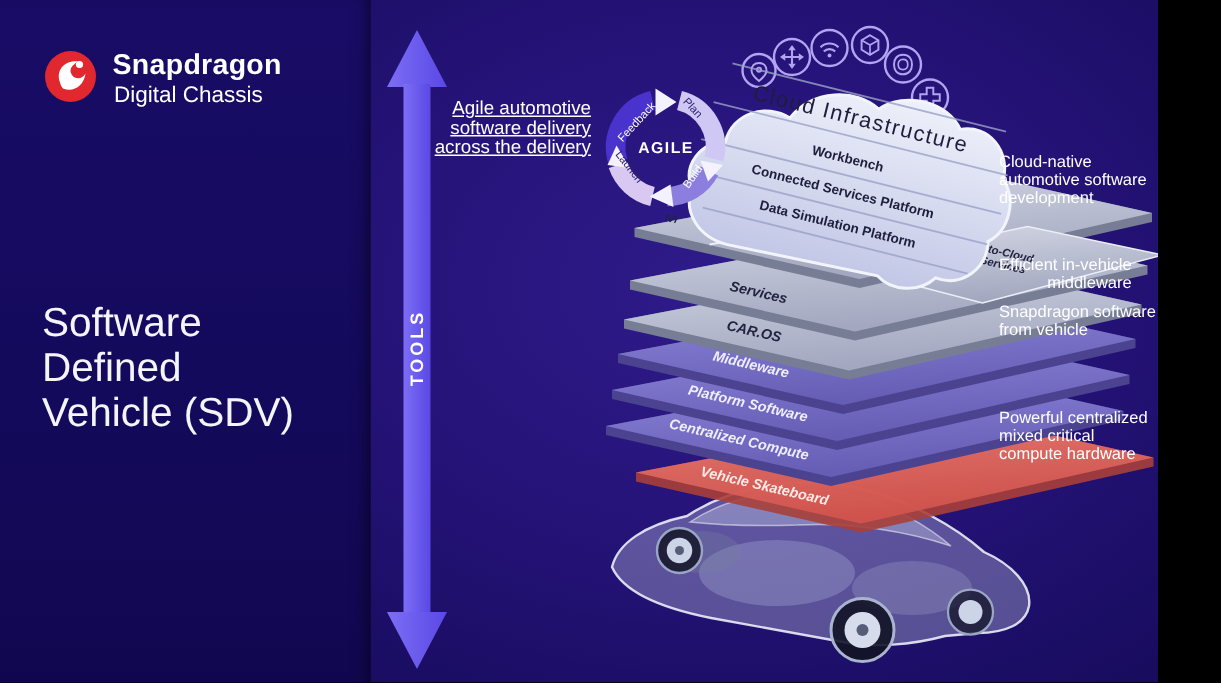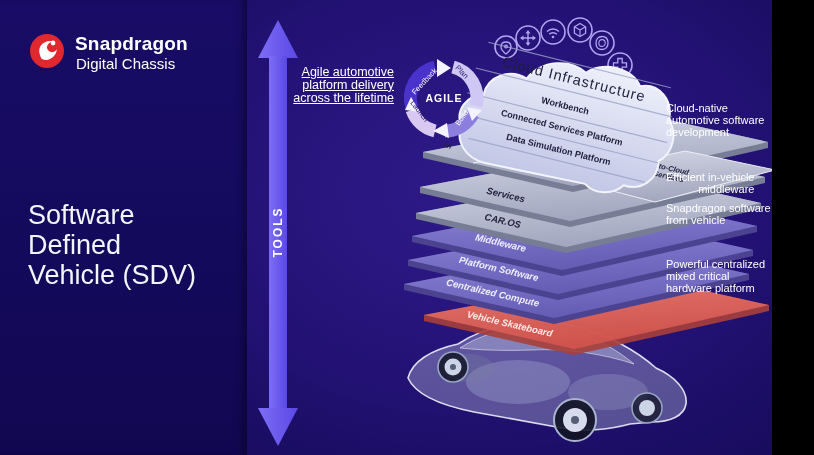--- a/index.html
+++ b/index.html
@@ -46,22 +46,22 @@
       </linearGradient>
     </defs>
     <polygon points="22,0 2,38 42,38" fill="url(#gArrow)"></polygon>
     <rect x="13" y="36" width="18" height="354" fill="url(#gArrow)"></rect>
     <polygon points="22,426 2,388 42,388" fill="url(#gArrow)"></polygon>
   </svg>
   <div class="abs tools-label" style="left:248px;top:225px;width:60px;text-align:center;">TOOLS</div>
 
   <div class="abs agile-caption" style="left:276px;top:66px;width:118px;text-decoration:underline;">
     <div>Agile automotive</div>
-    <div>platform delivery</div>
-    <div>across the lifetime</div>
+    <div>software delivery</div>
+    <div>across the delivery</div>
   </div>
 
   <svg class="abs" style="left:398px;top:312px;" width="300" height="143" viewBox="0 0 300 143">
     <path d="M10,66 C14,50 32,38 60,32 C90,12 138,4 176,14 C210,22 240,40 258,56 C276,64 290,78 288,92 C286,104 272,110 254,110 L232,112 C210,118 184,120 164,116 L76,100 C46,94 18,84 10,66 Z" fill="rgba(226,233,247,0.30)" stroke="rgba(245,248,255,0.85)" stroke-width="1.6"></path>
     <path d="M62,36 C92,16 138,10 172,18 C198,25 222,40 236,52 C206,42 168,36 134,38 C104,39 80,38 62,36 Z" fill="rgba(205,218,240,0.35)" stroke="rgba(255,255,255,0.5)" stroke-width="1"></path>
     <ellipse cx="120" cy="70" rx="52" ry="22" fill="rgba(185,198,225,0.28)"></ellipse>
     <ellipse cx="210" cy="80" rx="40" ry="18" fill="rgba(185,198,225,0.22)"></ellipse>
     <ellipse cx="70" cy="56" rx="26" ry="14" fill="rgba(120,130,160,0.30)"></ellipse>
     <circle cx="249" cy="96" r="15" fill="rgba(20,22,40,0.75)" stroke="#9aa6c4" stroke-width="1.5"></circle>
     <circle cx="249" cy="96" r="8" fill="#ccd4e8"></circle>
@@ -224,18 +224,18 @@
     <div>development</div>
   </div>
   <div class="abs annot" style="left:666px;top:172px;text-align:right;">
     <div>Efficient in-vehicle</div>
     <div>middleware</div>
   </div>
   <div class="abs annot" style="left:666px;top:203px;">
     <div>Snapdragon software</div>
     <div>from vehicle</div>
   </div>
-  <div class="abs annot" style="left:666px;top:259px;">
+  <div class="abs annot" style="left:666px;top:274px;">
     <div>Powerful centralized</div>
     <div>mixed critical</div>
-    <div>hardware platform</div>
+    <div>compute hardware</div>
   </div>
 </div>
 
 </body></html>

